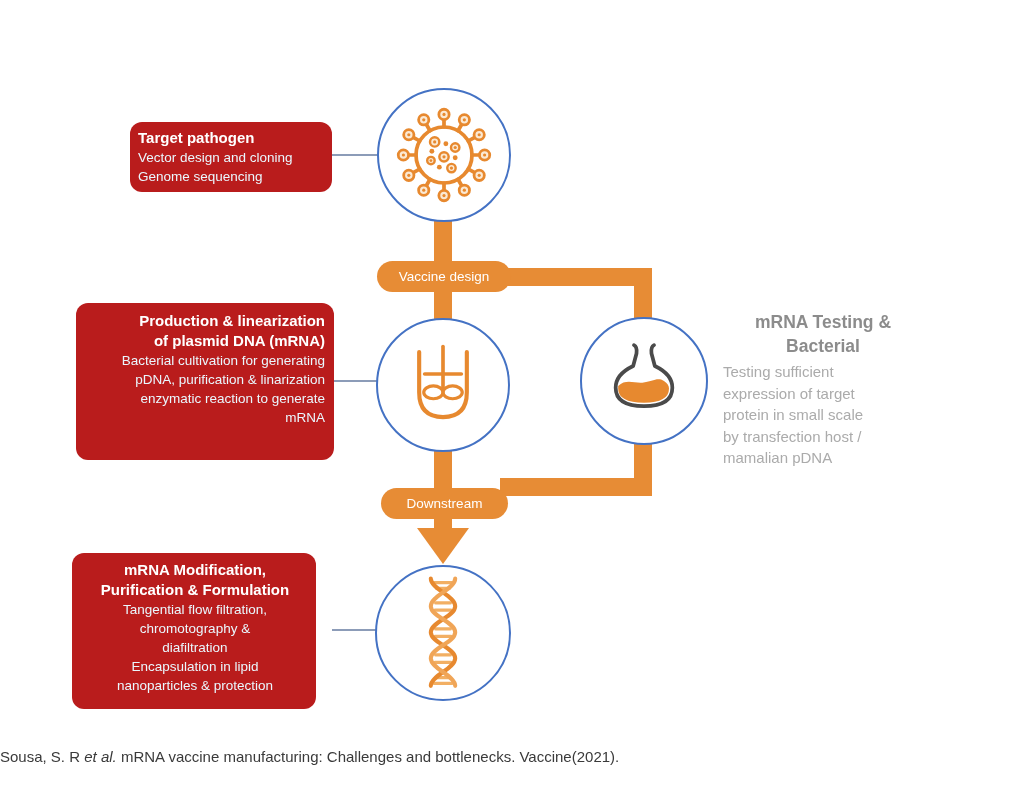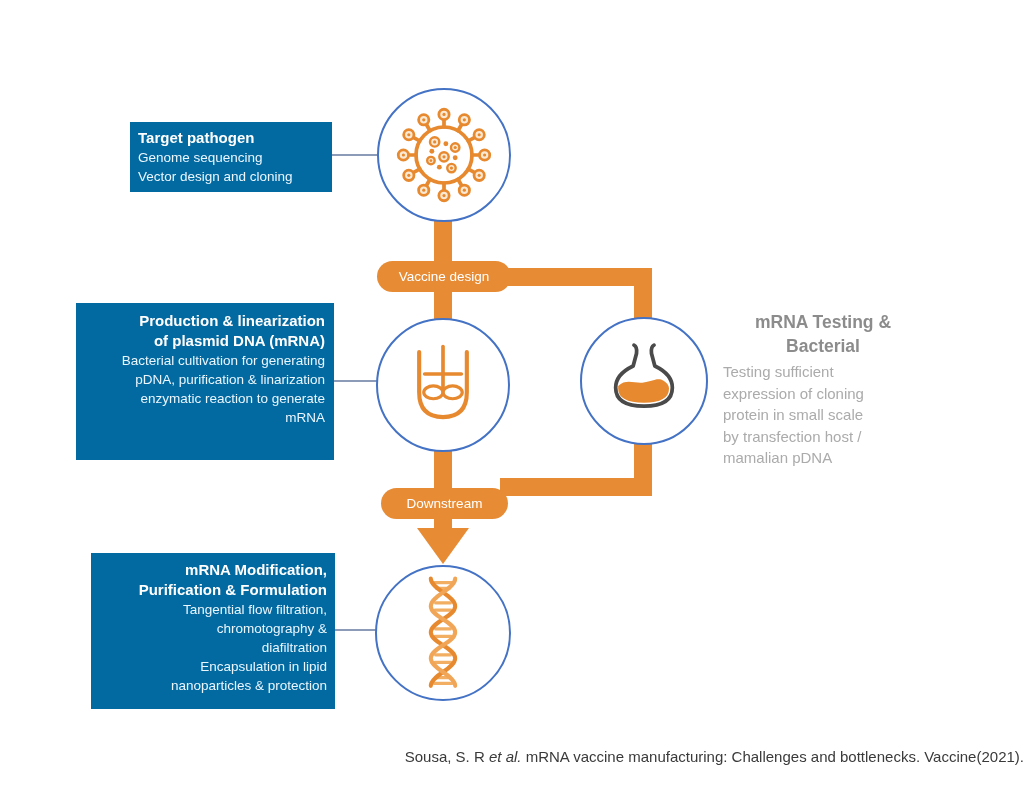--- a/index.html
+++ b/index.html
@@ -3,26 +3,26 @@
 <meta charset="utf-8">
 <style>
   * { margin:0; padding:0; box-sizing:border-box; }
   html,body { background:#ffffff; }
   .canvas {
     position:relative; width:1024px; height:788px; background:#ffffff;
     font-family:"Liberation Sans", sans-serif; overflow:hidden;
   }
 
   
-  .bluebox { position:absolute; background:#0369a1; color:#ffffff; }
+  .bluebox { position:absolute; background:#b91c1c; color:#ffffff;border-radius:12px; }
   .bluebox .title { font-weight:bold; font-size:15px; line-height:20px; color:#ffffff; }
   .bluebox .line  { font-size:13.5px; line-height:19px; color:#EAF7FE; }
   .box-target     { left:130px; top:122px; width:202px; height:70px; padding:6px 8px 0 8px; text-align:left; }
   .box-production { left:76px;  top:303px; width:258px; height:157px; padding:8px 9px 8px 8px; text-align:right; }
-  .box-modif      { left:91px;  top:553px; width:244px; height:156px; padding:7px 8px 0 10px; text-align:right; }
+  .box-modif      { left:72px;  top:553px; width:244px; height:156px; padding:7px 8px 0 10px; text-align:center; }
   .italic { font-style:italic; }
 
   
   .orange { background:#E78C35; }
   .trunk  { position:absolute; width:18px; }
   .trunk1 { left:434px; top:220px; height:100px; }
   .trunk2 { left:434px; top:450px; height:80px;  }
   .loop-top-h    { position:absolute; left:505px; top:268px; width:147px; height:18px; }
   .loop-top-v    { position:absolute; left:634px; top:268px; width:18px;  height:52px; }
   .loop-bot-v    { position:absolute; left:634px; top:443px; width:18px;  height:53px; }
@@ -52,21 +52,21 @@
   .pill-vaccine    { left:377px; top:261px; width:134px; height:31px; line-height:31px; }
   .pill-downstream { left:381px; top:488px; width:127px; height:31px; line-height:31px; }
 
   
   .sidenote { position:absolute; left:723px; top:310px; width:200px; }
   .sidenote .title { font-weight:bold; font-size:17.5px; line-height:24px; color:#8C8C8C;text-align:center; }
   .sidenote .line  { font-size:15px; line-height:21.5px; color:#ABABAB; }
   .sidenote .body  { margin-top:3px; }
 
   
-  .caption { position:absolute; left:0; top:748px; width:1024px; text-align:right;
+  .caption { position:absolute; left:0; top:748px; width:1024px; text-align:left;
              font-size:15px; color:#3A3A3A; }
 </style>
 </head>
 <body>
 
 <div class="canvas">
 
   <div class="trunk trunk1 orange"></div>
   <div class="trunk trunk2 orange"></div>
   <div class="loop-top-h orange"></div>
@@ -191,22 +191,22 @@
 
   <div class="pill pill-vaccine">
     <span>Vaccine design</span>
   </div>
   <div class="pill pill-downstream">
     <span>Downstream</span>
   </div>
 
   <div class="bluebox box-target">
     <div class="title">Target pathogen</div>
+    <div class="line">Vector design and cloning</div>
     <div class="line">Genome sequencing</div>
-    <div class="line">Vector design and cloning</div>
   </div>
 
   <div class="bluebox box-production">
     <div class="title">Production &amp; linearization</div>
     <div class="title">of plasmid DNA (mRNA)</div>
     <div class="line">Bacterial cultivation for generating</div>
     <div class="line">pDNA, purification &amp; linarization</div>
     <div class="line">enzymatic reaction to generate</div>
     <div class="line">mRNA</div>
   </div>
@@ -219,21 +219,21 @@
     <div class="line">diafiltration</div>
     <div class="line">Encapsulation in lipid</div>
     <div class="line">nanoparticles &amp; protection</div>
   </div>
 
   <div class="sidenote">
     <div class="title">mRNA Testing &amp;</div>
     <div class="title">Bacterial</div>
     <div class="body">
       <div class="line">Testing sufficient</div>
-      <div class="line">expression of cloning</div>
+      <div class="line">expression of target</div>
       <div class="line">protein in small scale</div>
       <div class="line">by transfection host /</div>
       <div class="line">mamalian pDNA</div>
     </div>
   </div>
 
   <div class="caption">
     <span>Sousa, S. R </span><span class="italic">et al.</span><span> mRNA vaccine manufacturing: Challenges and bottlenecks. Vaccine(2021).</span>
   </div>
 

